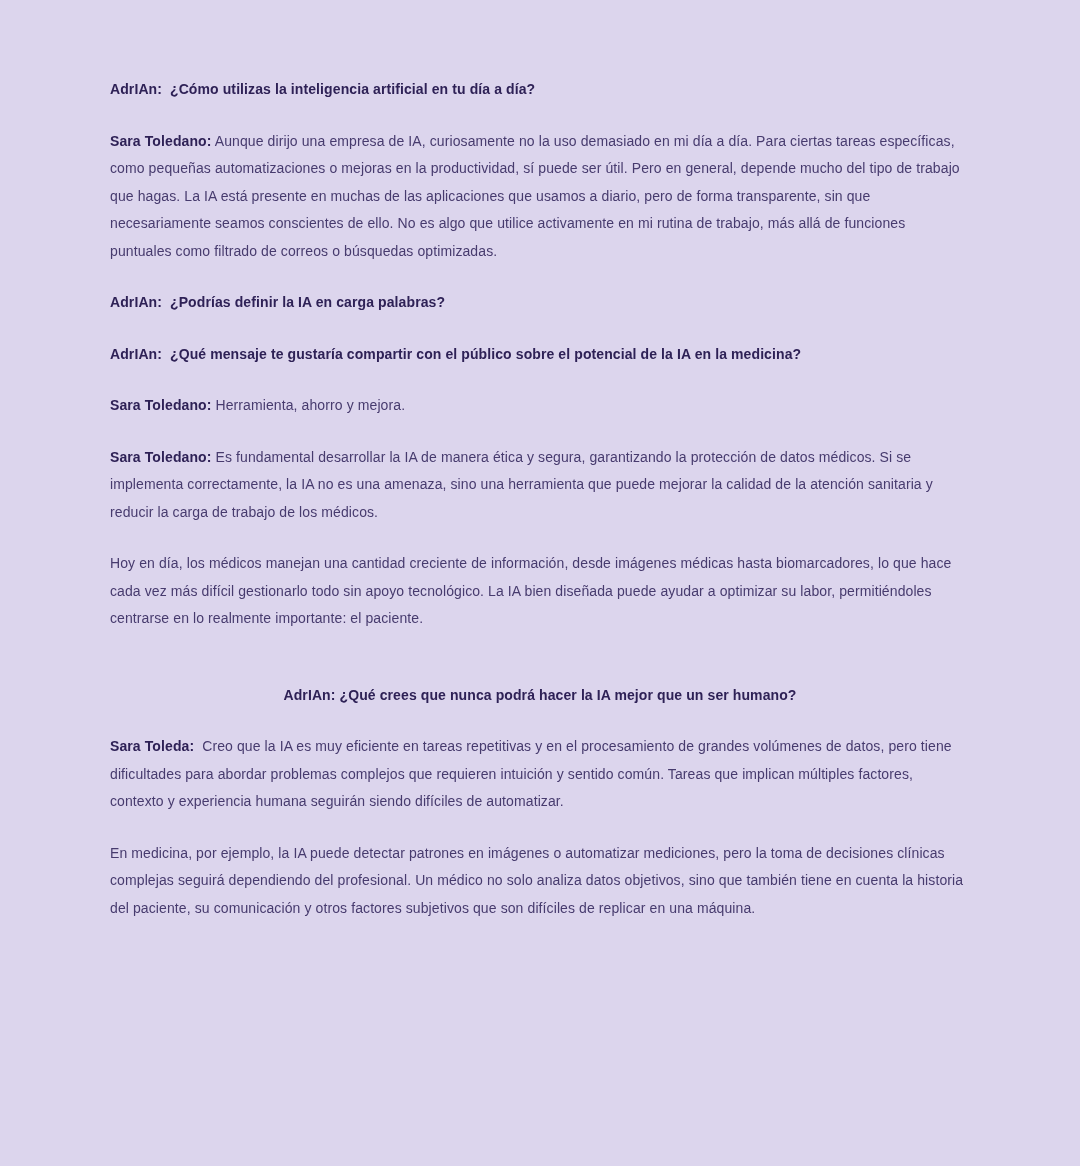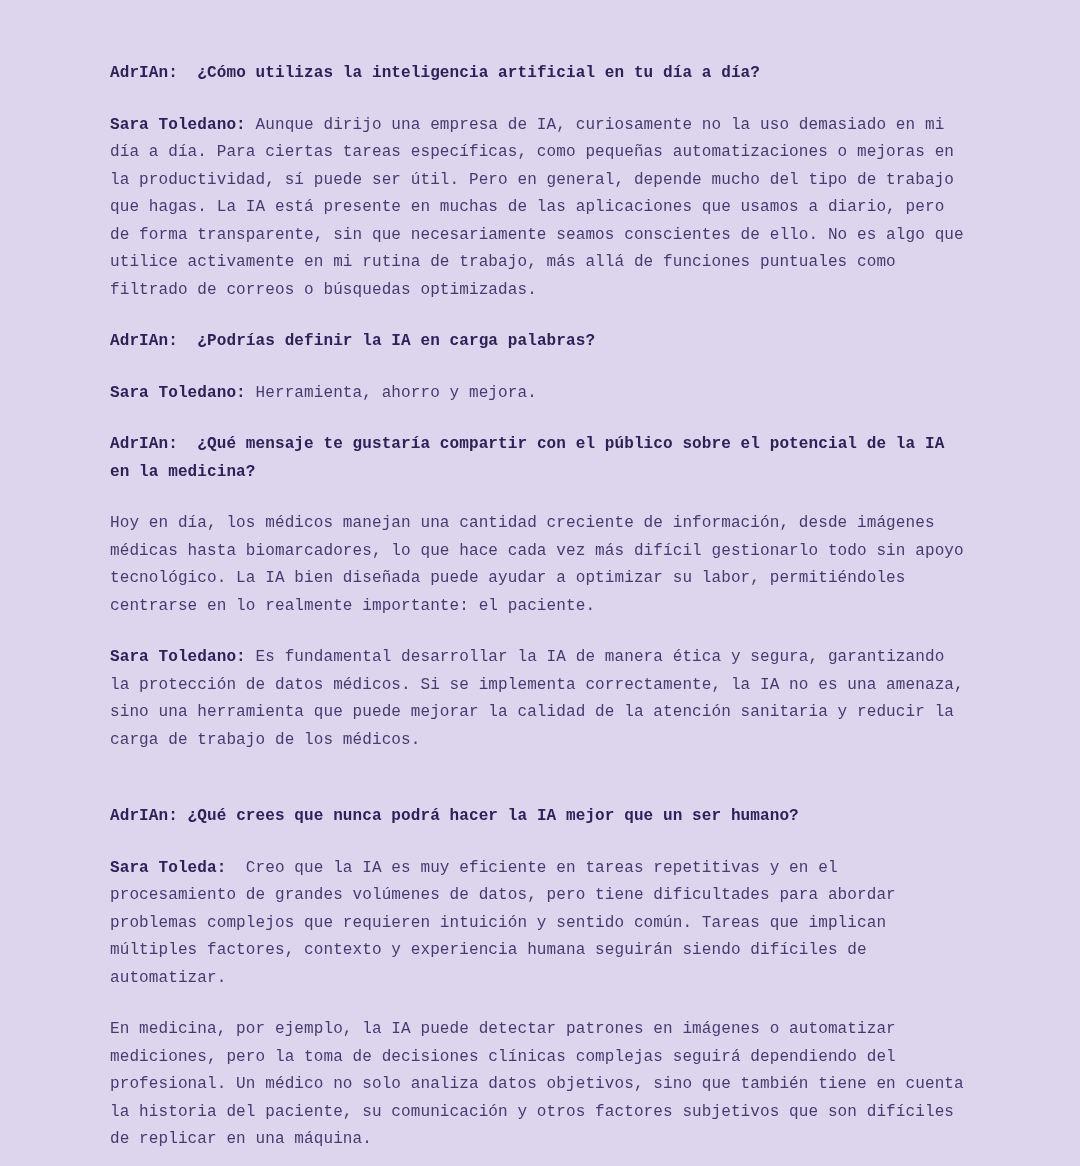--- a/index.html
+++ b/index.html
@@ -8,63 +8,65 @@
   }
   body {
     width: 1080px;
     height: 1166px;
     background: #dcd5ed;
     overflow: hidden;
   }
   .article {
     box-sizing: border-box;
     padding: 60px 110px 0 110px;
-    font-family: Liberation Mono, monospace;
-    font-size: 16px;
+    font-family: Liberation Sans, sans-serif;
+    font-size: 14px;
     line-height: 27.5px;
     letter-spacing: 0.1px;
     color: #473b6e;
+    margin-top: 16px;
   }
   .block {
     margin: 0 0 24px 0;
     white-space: pre-wrap;
   }
   .block:last-child {
     margin-bottom: 0;
   }
   .block.question {
     font-weight: 700;
     color: #2e2156;
   }
   .block.spaced {
     margin-top: 49px;
+    text-align: center;
   }
   .speaker {
     font-weight: 700;
     color: #2e2156;
   }
 </style>
 </head>
 <body>
 
 <div class="article">
 
   <p class="block question"><span class="speaker">AdrIAn:</span><span>  ¿Cómo utilizas la inteligencia artificial en tu día a día?</span></p>
 
   <p class="block answer"><span class="speaker">Sara Toledano:</span><span> Aunque dirijo una empresa de IA, curiosamente no la uso demasiado en mi día a día. Para ciertas tareas específicas, como pequeñas automatizaciones o mejoras en la productividad, sí puede ser útil. Pero en general, depende mucho del tipo de trabajo que hagas. La IA está presente en muchas de las aplicaciones que usamos a diario, pero de forma transparente, sin que necesariamente seamos conscientes de ello. No es algo que utilice activamente en mi rutina de trabajo, más allá de funciones puntuales como filtrado de correos o búsquedas optimizadas.</span></p>
 
   <p class="block question"><span class="speaker">AdrIAn:</span><span>  ¿Podrías definir la IA en carga palabras?</span></p>
 
+  <p class="block question"><span class="speaker">AdrIAn:</span><span>  ¿Qué mensaje te gustaría compartir con el público sobre el potencial de la IA en la medicina?</span></p>
+
   <p class="block answer"><span class="speaker">Sara Toledano:</span><span> Herramienta, ahorro y mejora.</span></p>
 
-  <p class="block question"><span class="speaker">AdrIAn:</span><span>  ¿Qué mensaje te gustaría compartir con el público sobre el potencial de la IA en la medicina?</span></p>
+  <p class="block answer"><span class="speaker">Sara Toledano:</span><span> Es fundamental desarrollar la IA de manera ética y segura, garantizando la protección de datos médicos. Si se implementa correctamente, la IA no es una amenaza, sino una herramienta que puede mejorar la calidad de la atención sanitaria y reducir la carga de trabajo de los médicos.</span></p>
 
   <p class="block answer"><span>Hoy en día, los médicos manejan una cantidad creciente de información, desde imágenes médicas hasta biomarcadores, lo que hace cada vez más difícil gestionarlo todo sin apoyo tecnológico. La IA bien diseñada puede ayudar a optimizar su labor, permitiéndoles centrarse en lo realmente importante: el paciente.</span></p>
-
-  <p class="block answer"><span class="speaker">Sara Toledano:</span><span> Es fundamental desarrollar la IA de manera ética y segura, garantizando la protección de datos médicos. Si se implementa correctamente, la IA no es una amenaza, sino una herramienta que puede mejorar la calidad de la atención sanitaria y reducir la carga de trabajo de los médicos.</span></p>
 
   <p class="block question spaced"><span class="speaker">AdrIAn:</span><span> ¿Qué crees que nunca podrá hacer la IA mejor que un ser humano?</span></p>
 
   <p class="block answer"><span class="speaker">Sara Toleda:</span><span>  Creo que la IA es muy eficiente en tareas repetitivas y en el procesamiento de grandes volúmenes de datos, pero tiene dificultades para abordar problemas complejos que requieren intuición y sentido común. Tareas que implican múltiples factores, contexto y experiencia humana seguirán siendo difíciles de automatizar.</span></p>
 
   <p class="block answer"><span>En medicina, por ejemplo, la IA puede detectar patrones en imágenes o automatizar mediciones, pero la toma de decisiones clínicas complejas seguirá dependiendo del profesional. Un médico no solo analiza datos objetivos, sino que también tiene en cuenta la historia del paciente, su comunicación y otros factores subjetivos que son difíciles de replicar en una máquina.</span></p>
 
 </div>
 
 </body></html>

